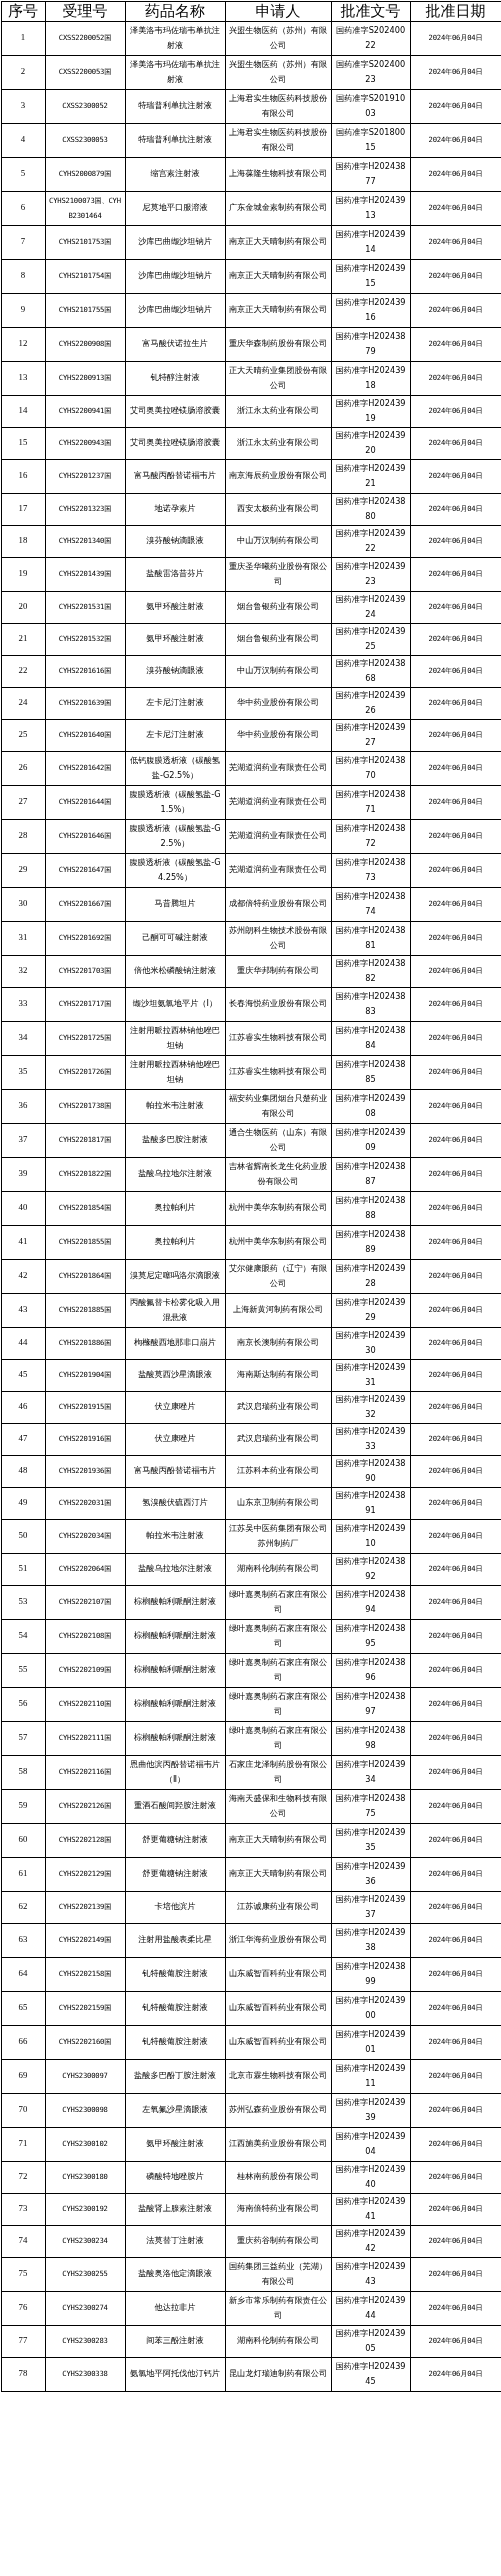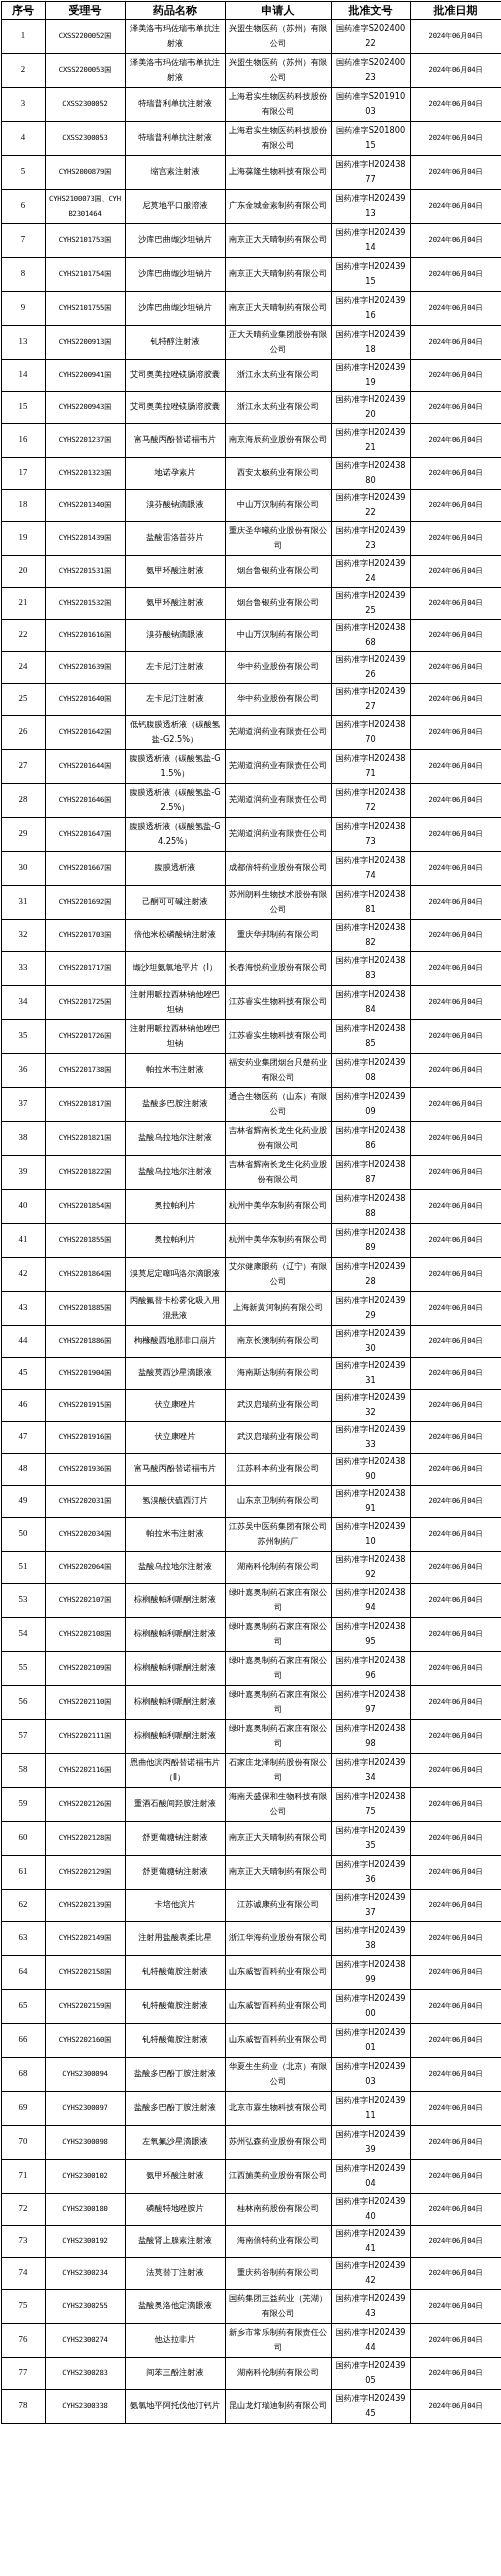--- a/index.html
+++ b/index.html
@@ -20,22 +20,22 @@
     border: 0.5px solid #000;
     text-align: center;
     vertical-align: middle;
     padding: 0 2.1px;
     font-size: 8.2px;
     overflow: hidden;
     word-break: break-all;
   }
   thead th {
     height: 17px;
-    font-weight: bold;
-    font-size: 11px;
+    font-weight: normal;
+    font-size: 15px;
     border-top: 1px solid #000;
     border-bottom: 1px solid #000;
     border-left: 1px solid #000;
     border-right: 1px solid #000;
   }
   td { line-height: 15.5px; }
   tr.one td { height: 17.5px; }
   tr.two td { height: 33px; }
   td.mono { font-family: "DejaVu Sans Mono", "Liberation Mono", monospace; font-size: 7.2px; letter-spacing: -0.2px; }
   td.no { font-family: "Liberation Serif", serif; font-size: 8.8px; }
@@ -129,20 +129,28 @@
       </tr>
       <tr class="two">
         <td class="no">9</td>
         <td class="mono">CYHS2101755国</td>
         <td>沙库巴曲缬沙坦钠片</td>
         <td>南京正大天晴制药有限公司</td>
         <td>国药准字H20243916</td>
         <td class="mono">2024年06月04日</td>
       </tr>
       <tr class="two">
+        <td class="no">12</td>
+        <td class="mono">CYHS2200908国</td>
+        <td>富马酸伏诺拉生片</td>
+        <td>重庆华森制药股份有限公司</td>
+        <td>国药准字H20243879</td>
+        <td class="mono">2024年06月04日</td>
+      </tr>
+      <tr class="two">
         <td class="no">13</td>
         <td class="mono">CYHS2200913国</td>
         <td>钆特醇注射液</td>
         <td>正大天晴药业集团股份有限公司</td>
         <td>国药准字H20243918</td>
         <td class="mono">2024年06月04日</td>
       </tr>
       <tr class="one">
         <td class="no">14</td>
         <td class="mono">CYHS2200941国</td>
@@ -259,21 +267,21 @@
         <td class="no">29</td>
         <td class="mono">CYHS2201647国</td>
         <td>腹膜透析液（碳酸氢盐-G4.25%）</td>
         <td>芜湖道润药业有限责任公司</td>
         <td>国药准字H20243873</td>
         <td class="mono">2024年06月04日</td>
       </tr>
       <tr class="two">
         <td class="no">30</td>
         <td class="mono">CYHS2201667国</td>
-        <td>腹膜透析液</td>
+        <td>马昔腾坦片</td>
         <td>成都倍特药业股份有限公司</td>
         <td>国药准字H20243874</td>
         <td class="mono">2024年06月04日</td>
       </tr>
       <tr class="two">
         <td class="no">31</td>
         <td class="mono">CYHS2201692国</td>
         <td>己酮可可碱注射液</td>
         <td>苏州朗科生物技术股份有限公司</td>
         <td>国药准字H20243881</td>
@@ -321,28 +329,20 @@
       </tr>
       <tr class="two">
         <td class="no">37</td>
         <td class="mono">CYHS2201817国</td>
         <td>盐酸多巴胺注射液</td>
         <td>通合生物医药（山东）有限公司</td>
         <td>国药准字H20243909</td>
         <td class="mono">2024年06月04日</td>
       </tr>
       <tr class="two">
-        <td class="no">38</td>
-        <td class="mono">CYHS2201821国</td>
-        <td>盐酸乌拉地尔注射液</td>
-        <td>吉林省辉南长龙生化药业股份有限公司</td>
-        <td>国药准字H20243886</td>
-        <td class="mono">2024年06月04日</td>
-      </tr>
-      <tr class="two">
         <td class="no">39</td>
         <td class="mono">CYHS2201822国</td>
         <td>盐酸乌拉地尔注射液</td>
         <td>吉林省辉南长龙生化药业股份有限公司</td>
         <td>国药准字H20243887</td>
         <td class="mono">2024年06月04日</td>
       </tr>
       <tr class="two">
         <td class="no">40</td>
         <td class="mono">CYHS2201854国</td>
@@ -545,28 +545,20 @@
       </tr>
       <tr class="two">
         <td class="no">66</td>
         <td class="mono">CYHS2202160国</td>
         <td>钆特酸葡胺注射液</td>
         <td>山东威智百科药业有限公司</td>
         <td>国药准字H20243901</td>
         <td class="mono">2024年06月04日</td>
       </tr>
       <tr class="two">
-        <td class="no">68</td>
-        <td class="mono">CYHS2300094</td>
-        <td>盐酸多巴酚丁胺注射液</td>
-        <td>华夏生生药业（北京）有限公司</td>
-        <td>国药准字H20243903</td>
-        <td class="mono">2024年06月04日</td>
-      </tr>
-      <tr class="two">
         <td class="no">69</td>
         <td class="mono">CYHS2300097</td>
         <td>盐酸多巴酚丁胺注射液</td>
         <td>北京市霖生物科技有限公司</td>
         <td>国药准字H20243911</td>
         <td class="mono">2024年06月04日</td>
       </tr>
       <tr class="two">
         <td class="no">70</td>
         <td class="mono">CYHS2300098</td>

